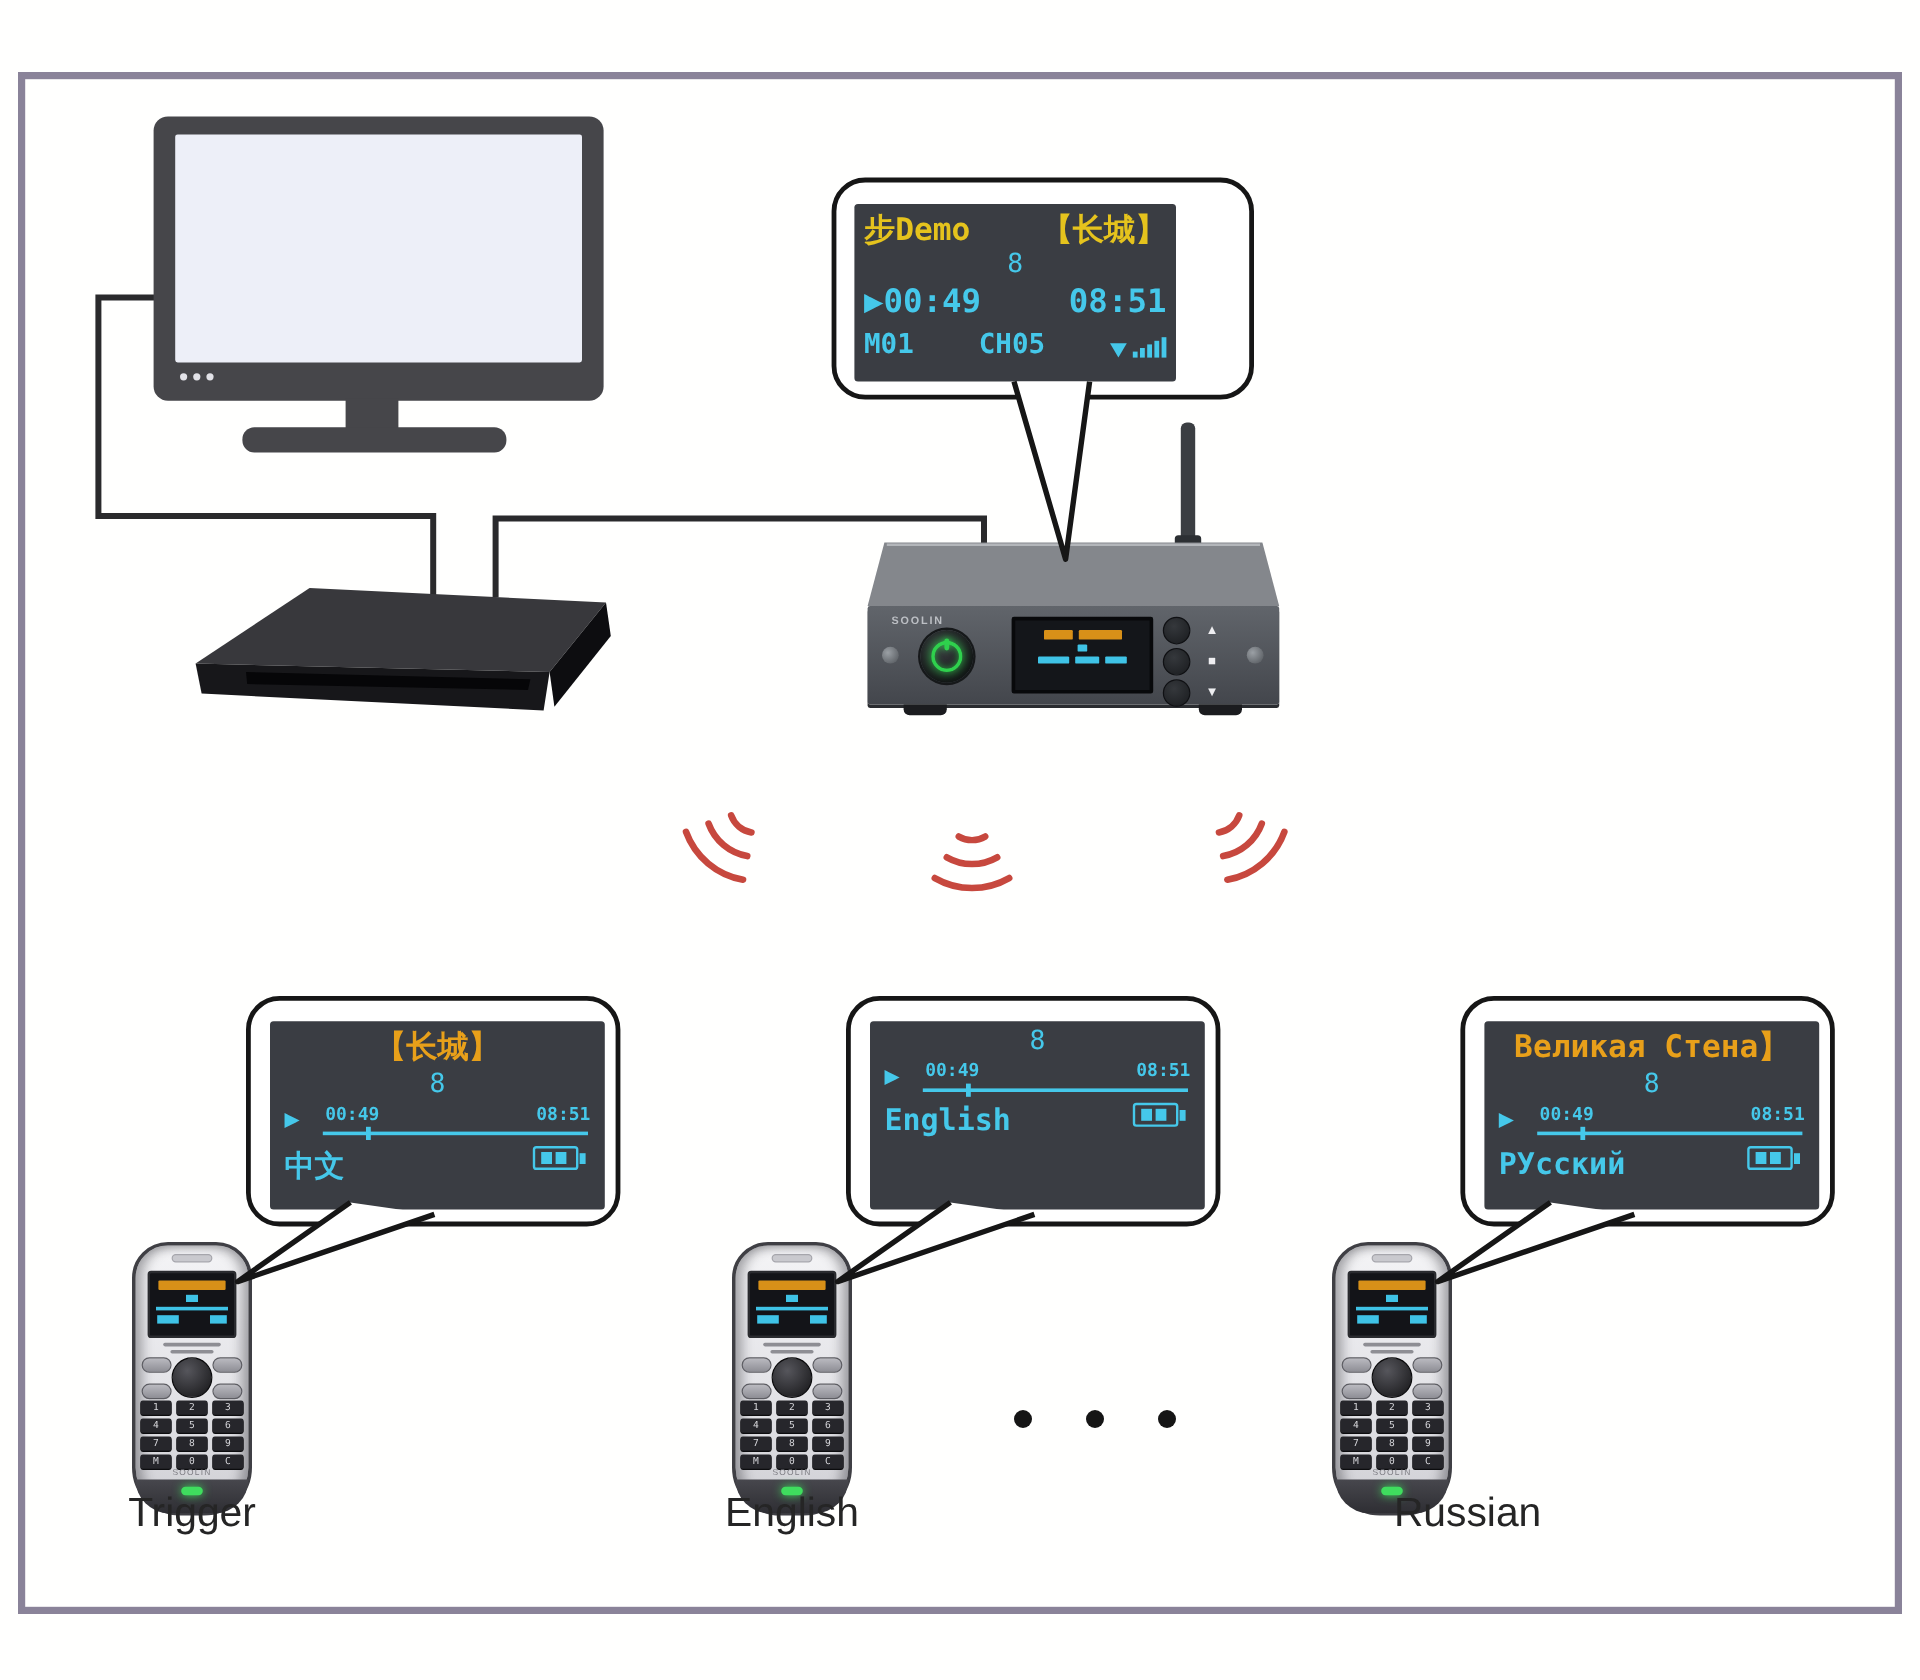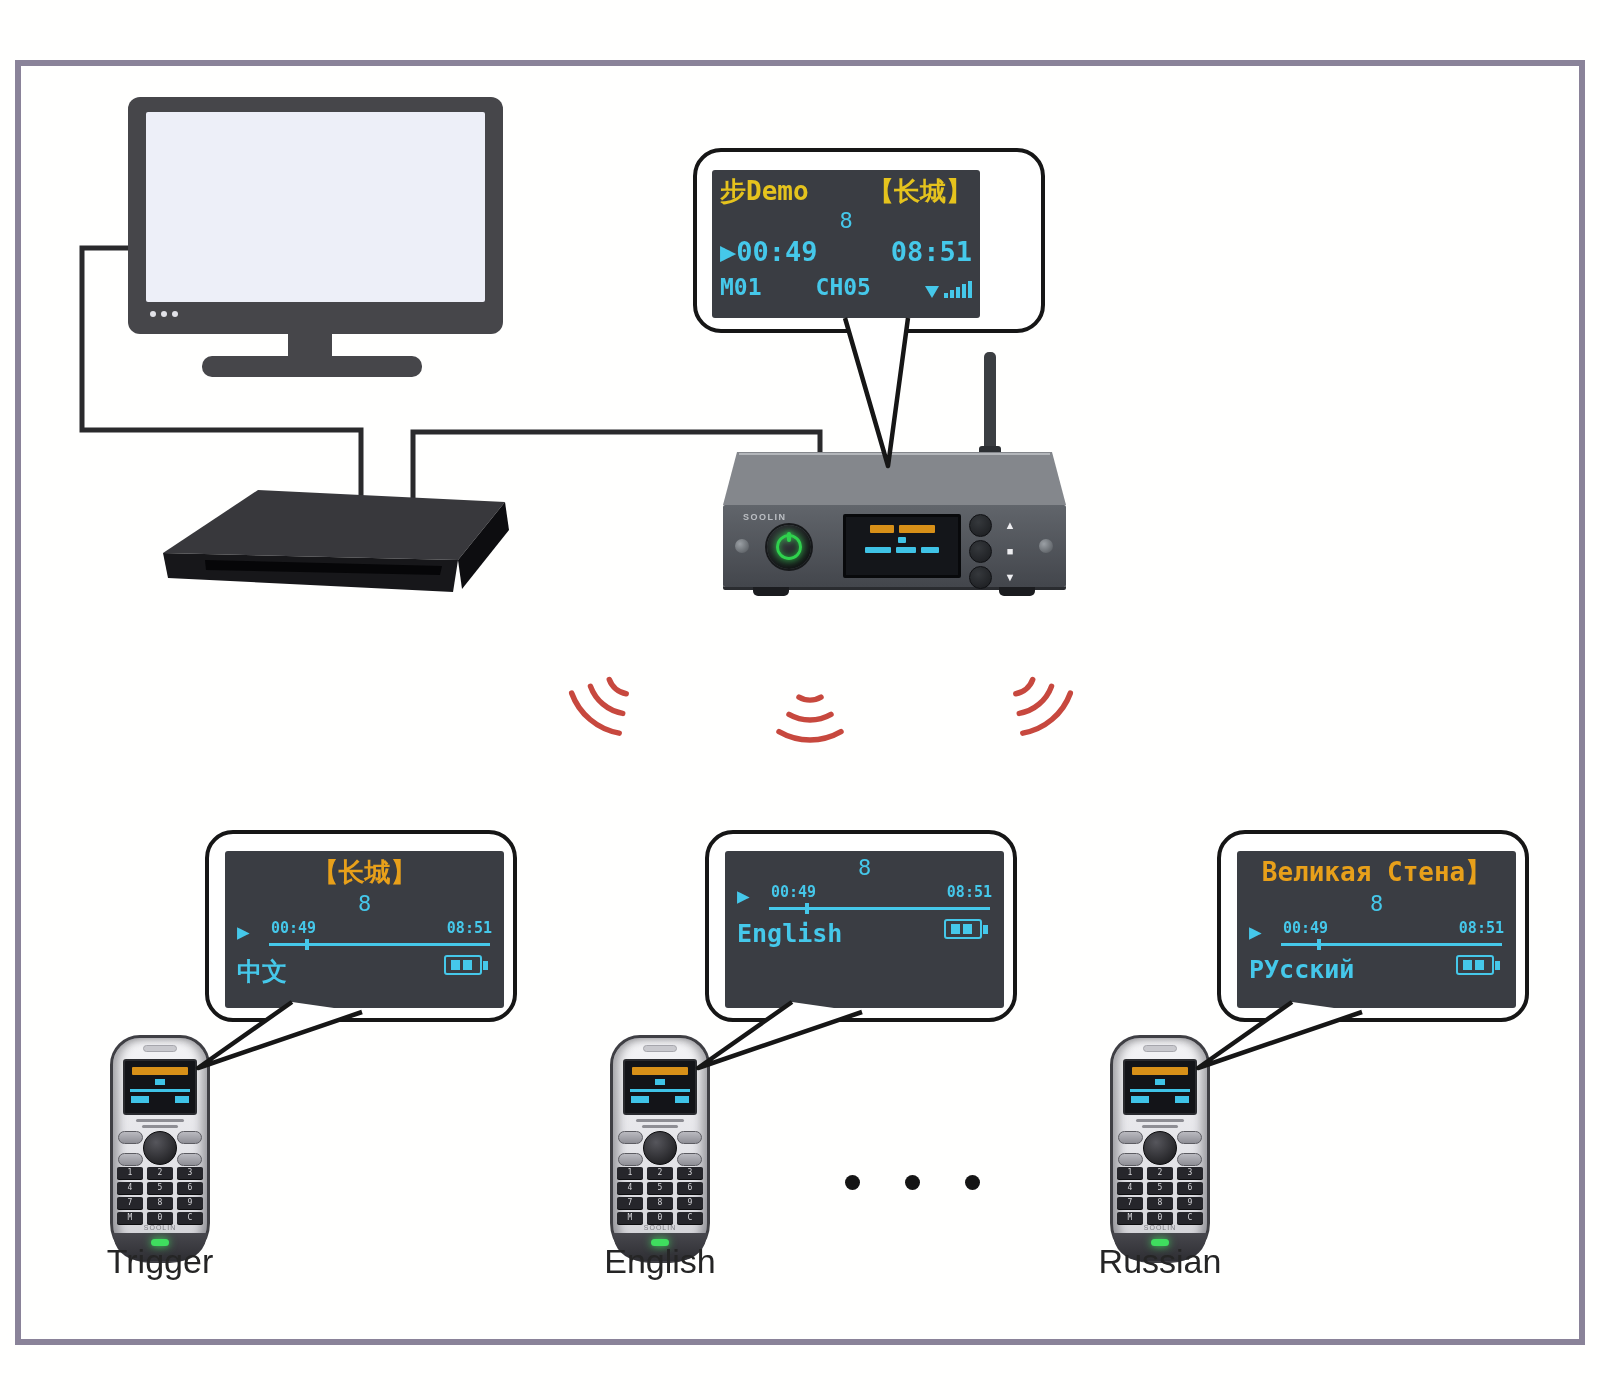--- a/index.html
+++ b/index.html
@@ -128,21 +128,21 @@
     background:linear-gradient(#47474d,#2e2e33); border-radius:0 0 36px 36px; }
   .led { position:absolute; left:50%; top:6px; transform:translateX(-50%); width:18px; height:7px;
     background:#3fdd5e; border-radius:4px; box-shadow:0 0 8px #3fdd5e; }
 
   
   .device-label { position:absolute; text-align:center; font-size:34px; color:#252525; z-index:2; }
   .lbl-mp { left:140px;  top:604px;  width:340px; }
   .lbl-tr { left:635px;  top:606px;  width:480px; }
   .lbl-cn { left:60px;   top:1242px; width:200px; }
   .lbl-en { left:560px;  top:1242px; width:200px; }
-  .lbl-ru { left:1060px; top:1242px; width:200px; }
+  .lbl-ru { left:1123px; top:1242px; width:200px; }
 
   .ellipsis { position:absolute; left:845px; top:1175px; display:flex; gap:45px; z-index:2; }
   .ellipsis i { width:15px; height:15px; border-radius:50%; background:#151515; }
 </style>
 </head>
 <body>
 
 <div id="canvas">
 
   <div class="abs frame"></div>

